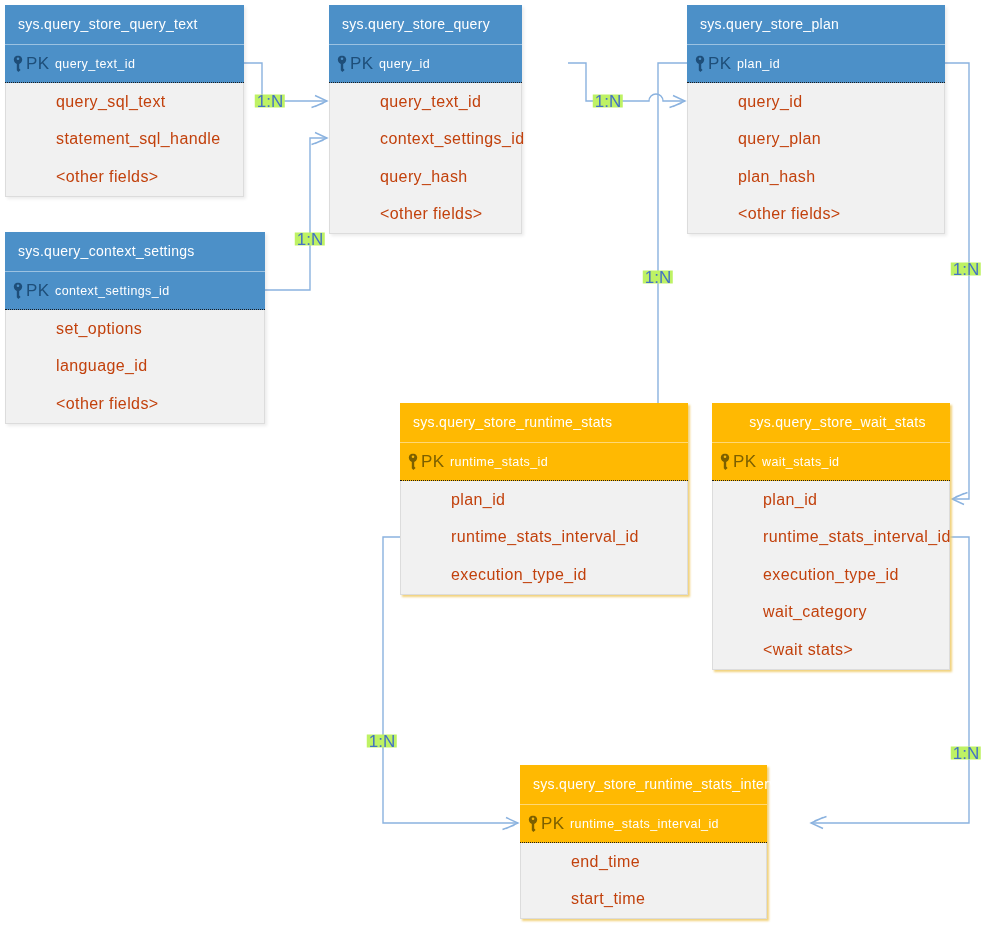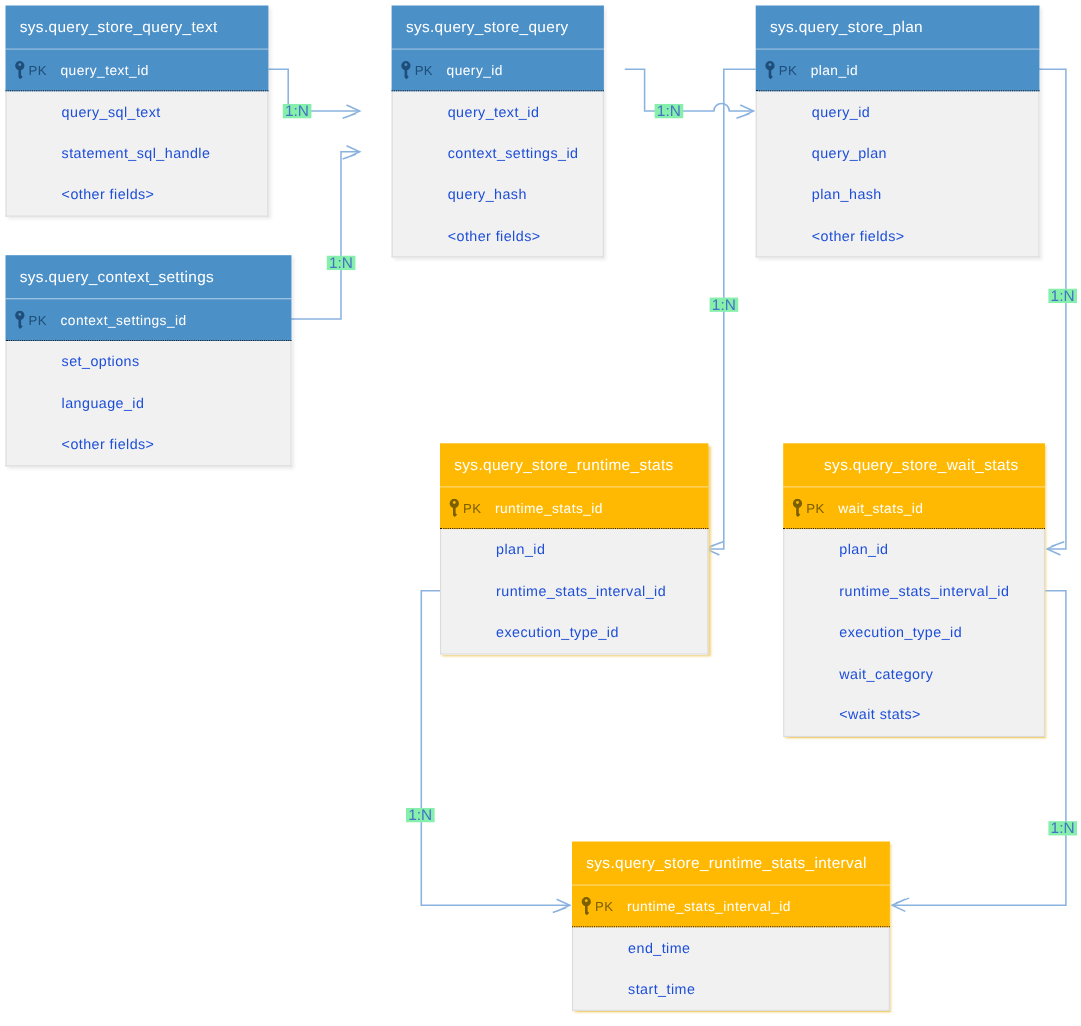--- a/index.html
+++ b/index.html
@@ -5,53 +5,53 @@
   html,body{margin:0;padding:0;background:#fff;}
   body{font-family:"Liberation Sans", sans-serif;}
   .canvas{position:relative;width:983px;height:933px;background:#ffffff;overflow:hidden;}
 
   
   .wires{position:absolute;left:0;top:0;z-index:1;}
   .wires path{fill:none;stroke:#8AB2DF;stroke-width:1.4;}
 
   
   .rel-label{position:absolute;z-index:3;transform:translate(-50%,-50%);
-    background:#86efac;color:#4472C4;font-size:14px;line-height:13px;padding:0 2px;white-space:nowrap;text-align:right;}
+    background:#bef264;color:#4472C4;font-size:17px;line-height:13px;padding:0 2px;white-space:nowrap;text-align:right;}
 
   
   .tbl{position:absolute;z-index:2;box-shadow:2px 2px 3px rgba(0,0,0,0.08);}
   .ttl{height:39px;line-height:39px;padding-left:13px;color:#ffffff;font-size:14px;
     letter-spacing:0.3px;white-space:nowrap;border-bottom:1px solid rgba(255,255,255,0.45);}
   .pkrow{position:relative;height:37px;display:flex;align-items:center;
     border-bottom:1px dotted #1b1b1b;}
   .keywrap{position:absolute;left:8px;top:50%;transform:translateY(-50%);width:11px;height:17px;}
-  .pklbl{position:absolute;left:21px;font-size:12px;letter-spacing:0.3px;}
+  .pklbl{position:absolute;left:21px;font-size:17px;letter-spacing:0.3px;}
   .pkname{position:absolute;left:50px;color:#ffffff;font-size:12.5px;letter-spacing:0.4px;white-space:nowrap;}
   .tbody{background:#F1F1F1;border:1px solid #DCDCDC;border-top:none;box-sizing:border-box;}
   .frow{height:37.5px;display:flex;align-items:center;padding-left:50px;
-    color:#1d4ed8;font-size:13px;letter-spacing:0.4px;white-space:nowrap;}
+    color:#c2410c;font-size:16px;letter-spacing:0.4px;white-space:nowrap;}
 
   .blue .ttl,.blue .pkrow{background:#4C90C8;}
   .blue .pklbl{color:#1E4E79;}
   .blue .key{fill:#1E4E79;}
   .blue .keyhole{fill:#4C90C8;}
 
   .orange .ttl,.orange .pkrow{background:#FFB902;}
   .orange .pklbl{color:#7C6000;}
   .orange .key{fill:#7C6000;}
   .orange .keyhole{fill:#FFB902;}
   .orange.tbl{box-shadow:2px 2px 2px rgba(240,205,110,0.9);}
 
   #t1{left:5px;  top:5px;  width:239px;}
-  #t2{left:329px;top:5px;  width:193px;margin-left:27px;}
+  #t2{left:329px;top:5px;  width:193px;}
   #t3{left:687px;top:5px;  width:258px;}
   #t4{left:5px;  top:232px;width:260px;}
-  #t5{left:400px;top:403px;width:244px;}
+  #t5{left:400px;top:403px;width:288px;}
   #t6{left:712px;top:403px;width:238px;text-align:center;}
-  #t7{left:520px;top:765px;width:289px;}
+  #t7{left:520px;top:765px;width:247px;}
 </style>
 </head>
 <body>
 
 <div class="canvas">
 
   <svg class="wires" width="983" height="933" viewBox="0 0 983 933">
     <defs>
       <marker id="crow" viewBox="-18 -9 20 18" refX="0" refY="0" markerWidth="20" markerHeight="18" orient="auto" markerUnits="userSpaceOnUse">
         <path d="M -12 -5.5 L 0 0 L -12 5.5 M -15.5 6.5 L -3.5 2.2" fill="none" stroke="#8AB2DF" stroke-width="1.3"></path>

